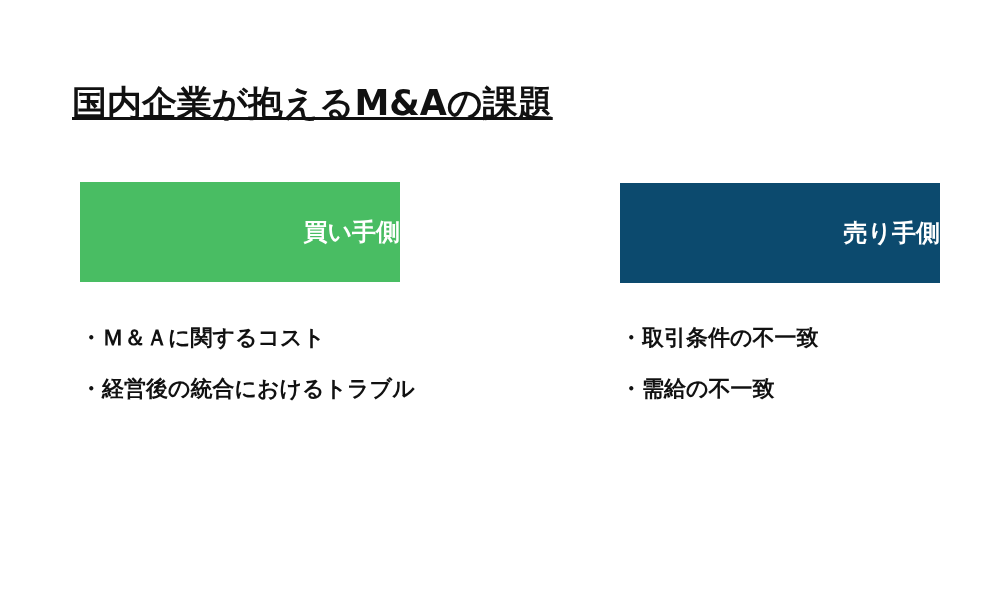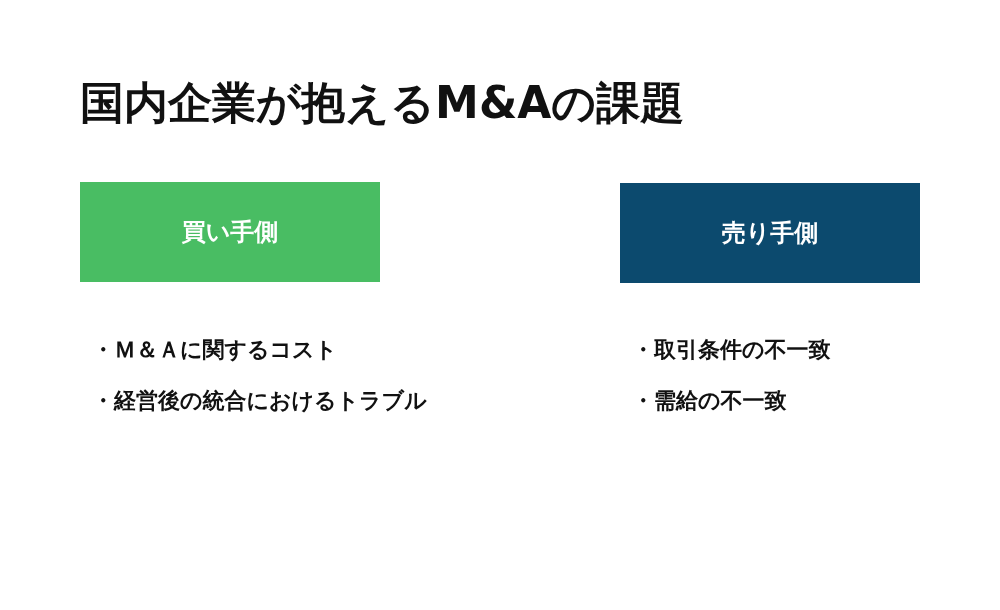--- a/index.html
+++ b/index.html
@@ -1,31 +1,31 @@
 <!DOCTYPE html>
 <html><head>
   <meta charset="utf-8">
   <style>
     html, body { margin: 0; padding: 0; }
     body {
       width: 1000px; height: 610px; background: #ffffff; position: relative; overflow: hidden;
       font-family: "DejaVu Sans", "Liberation Sans", sans-serif; color: #111111;
     }
     .title {
-      position: absolute; left: 80px; top: 78px;
-      font-size: 44px; font-weight: bold; letter-spacing: 0px; line-height: 50px;
+      position: absolute; left: 72px; top: 78px;
+      font-size: 35px; font-weight: bold; letter-spacing: 0px; line-height: 50px; text-decoration: underline;
     }
     .box {
       position: absolute; width: 300px; height: 100px;
-      display: flex; align-items: center; justify-content: center;
-      color: #ffffff; font-weight: bold; font-size: 24px;
+      display: flex; align-items: center; justify-content: flex-end;
+      color: #ffffff; font-weight: bold; font-size: 24px; padding-left: 20px;
     }
     .box.buyer { left: 80px; top: 182px; background: #49bd63; }
     .box.seller { left: 620px; top: 183px; background: #0c4a6e; }
-    .list { position: absolute; margin: 12px; padding: 0; list-style: none; }
+    .list { position: absolute; margin: 0; padding: 0; list-style: none; }
     .list.buyer { left: 80px; top: 324px; }
     .list.seller { left: 620px; top: 324px; }
     .list li { font-size: 22px; font-weight: bold; line-height: 27px; height: 27px; margin-bottom: 23.5px; white-space: nowrap; }
   </style>
 </head>
 <body>
 
 <h1 class="title" style="margin:0;">国内企業が抱えるM&amp;Aの課題</h1>
 
 <div class="box buyer">

